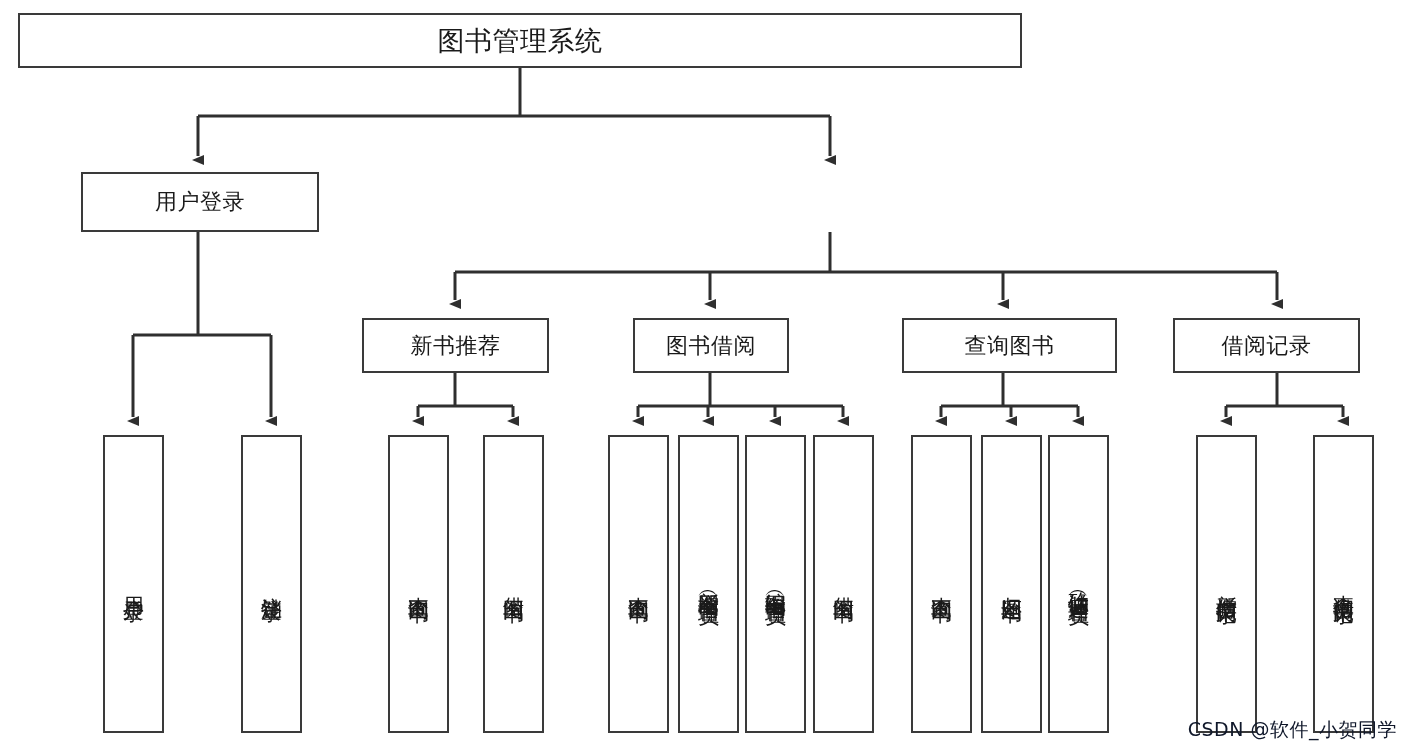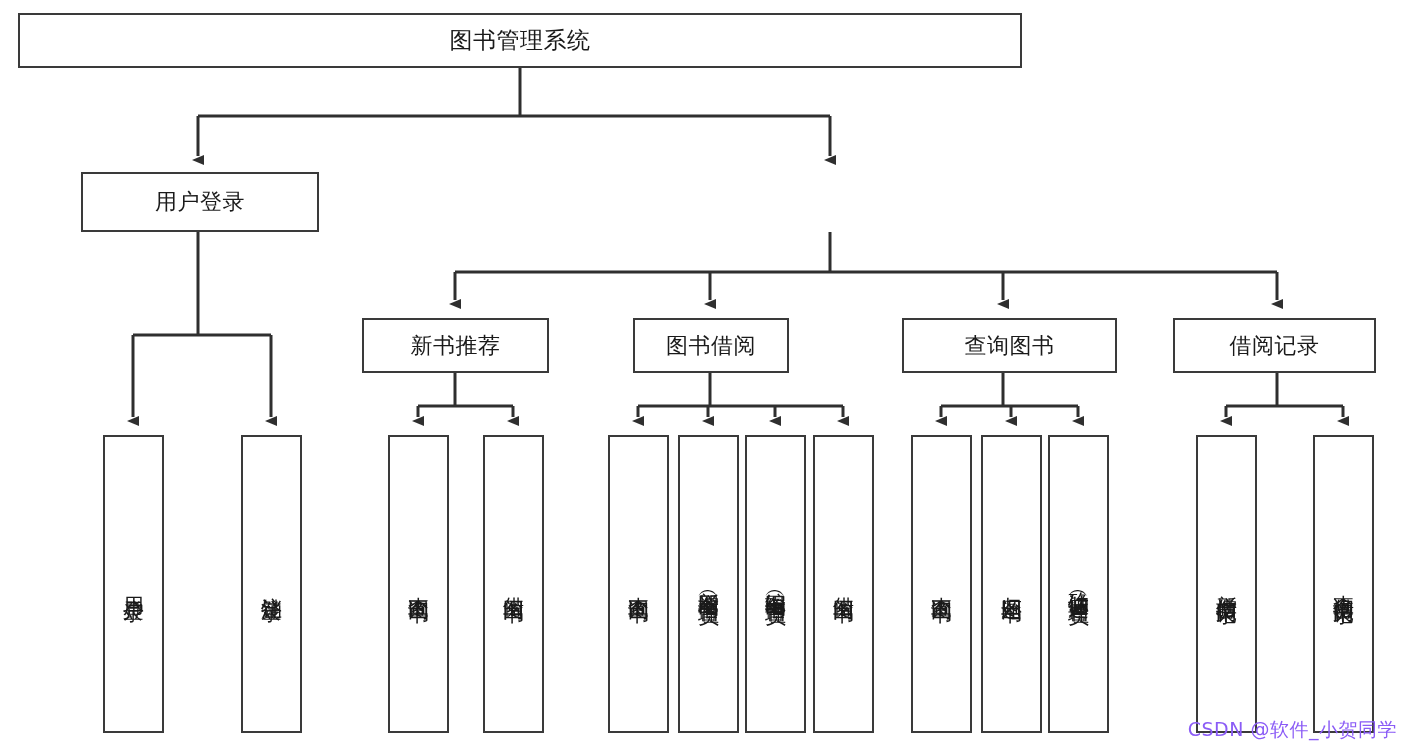--- a/index.html
+++ b/index.html
@@ -36,21 +36,21 @@
     align-items: center;
     justify-content: center;
     text-align: center;
     line-height: 1.15;
   }
   .node.h {
     font-size: 22px;
     letter-spacing: 0.5px;
   }
   .node.root {
-    font-size: 23px;
+    font-size: 27px;
   }
   .node.v {
     writing-mode: vertical-rl;
     text-orientation: upright;
     font-size: 21px;
     letter-spacing: 2px;
     align-items: center;
     justify-content: center;
     padding: 6px 0;
   }
@@ -58,21 +58,21 @@
     writing-mode: vertical-rl;
     text-orientation: upright;
     display: block;
     white-space: nowrap;
   }
   #watermark {
     position: absolute;
     right: 8px;
     bottom: 4px;
     font-size: 19px;
-    color: #8b5cf6;
+    color: #0f172a;
     letter-spacing: 0.5px;
     white-space: nowrap;
     user-select: none;
   }
 </style>
 </head>
 <body>
 
 <div id="canvas">
 
@@ -136,21 +136,21 @@
 
   <div class="node h" style="left:362px; top:318px; width:187px; height:55px;">
     <span>新书推荐</span>
   </div>
   <div class="node h" style="left:633px; top:318px; width:156px; height:55px;">
     <span>图书借阅</span>
   </div>
   <div class="node h" style="left:902px; top:318px; width:215px; height:55px;">
     <span>查询图书</span>
   </div>
-  <div class="node h" style="left:1173px; top:318px; width:203px; height:55px;">
+  <div class="node h" style="left:1173px; top:318px; width:187px; height:55px;">
     <span>借阅记录</span>
   </div>
 
   <div class="node v" style="left:103px; top:435px; width:61px; height:298px;">
     <span class="vtext">用户登录</span>
   </div>
   <div class="node v" style="left:241px; top:435px; width:61px; height:298px;">
     <span class="vtext">注销登录</span>
   </div>
 

